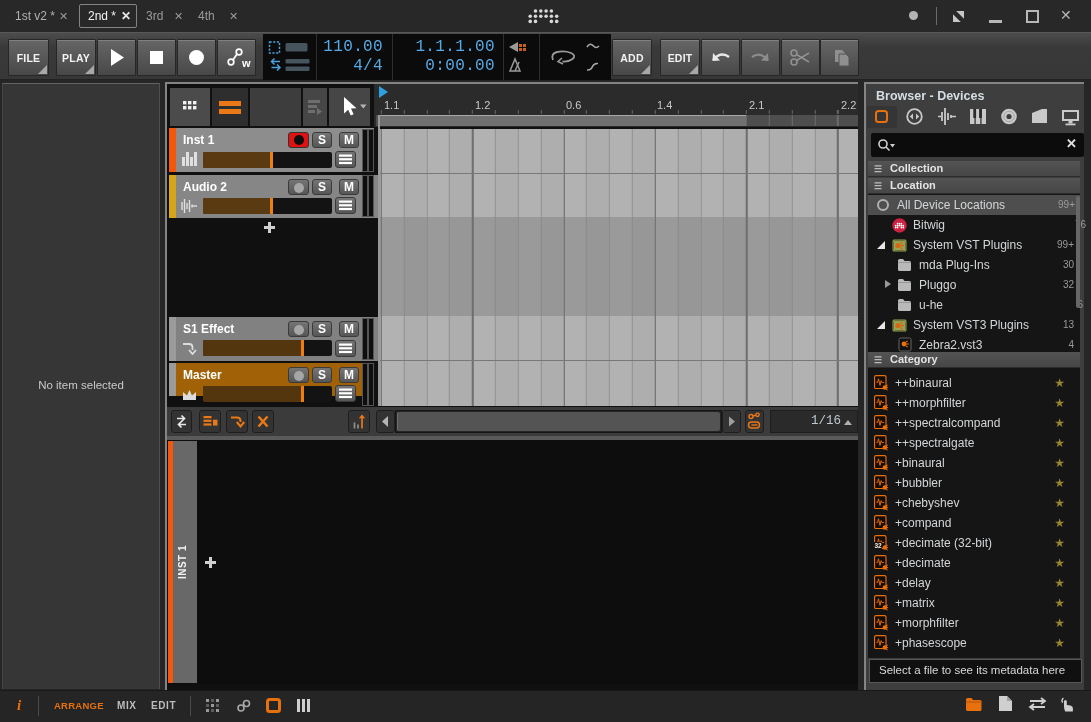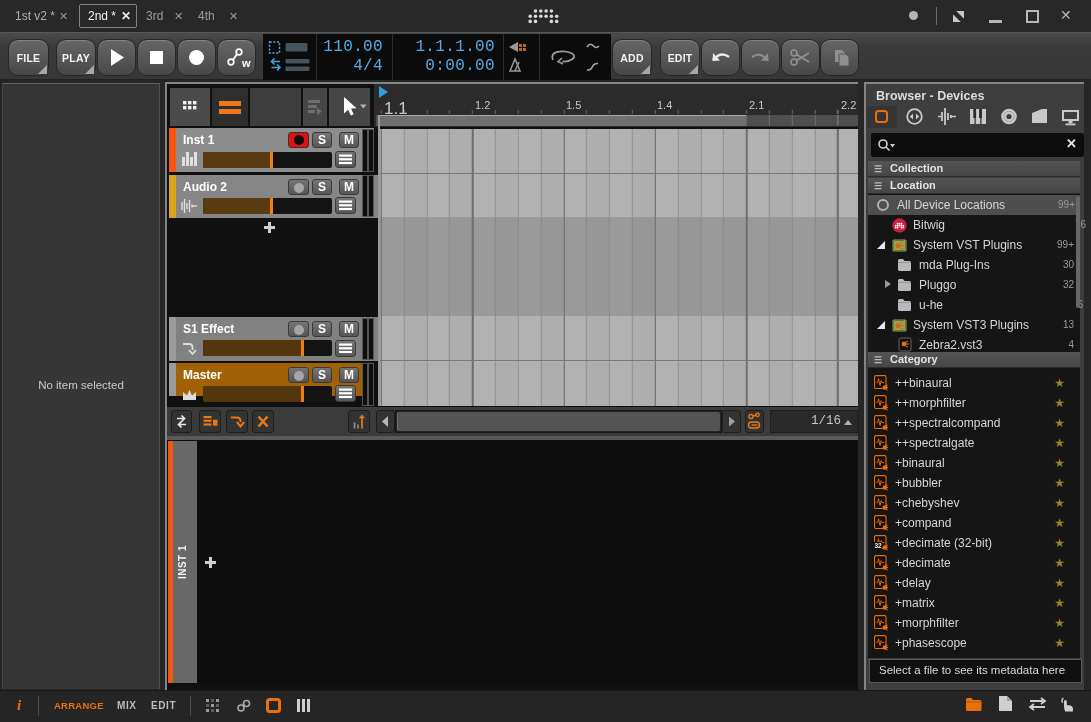--- a/index.html
+++ b/index.html
@@ -1,20 +1,20 @@
 <!DOCTYPE html>
 <html><head>
 <meta charset="utf-8">
 <style>
   html,body{margin:0;padding:0;background:#2a2a2a;}
   #app{position:relative;width:1091px;height:722px;overflow:hidden;
        font-family:"Liberation Sans",sans-serif;background:#2a2a2a;}
   .abs{position:absolute;}
   .btn{position:absolute;background:linear-gradient(#666666,#484848);
-       border:1px solid #262626;border-radius:10px;box-sizing:border-box;
+       border:1px solid #262626;border-radius:1px;box-sizing:border-box;
        box-shadow:inset 0 1px 0 rgba(255,255,255,0.18);}
   .btn .lbl{position:absolute;width:100%;text-align:center;color:#f2f2f2;
        font-weight:bold;font-size:10.5px;letter-spacing:0.2px;}
   .fold{position:absolute;right:1px;bottom:1px;width:0;height:0;
        border-left:9px solid transparent;border-bottom:9px solid #a8a8a8;}
   .sbtn{position:absolute;background:linear-gradient(#757575,#565656);
         border:1px solid #3a3a3a;border-radius:3px;box-sizing:border-box;
         color:#fff;font-weight:bold;font-size:12px;text-align:center;line-height:14px;}
   .hdr{position:absolute;left:868px;width:212px;height:15px;
        background:linear-gradient(#545454,#464646);border-bottom:1px solid #2c2c2c;
@@ -353,23 +353,23 @@
         <div class="abs" style="left:1.5px;top:1px;width:4px;height:40.5px;background:#0e0e0e;"></div>
         <div class="abs" style="left:7px;top:1px;width:4px;height:40.5px;background:#0e0e0e;"></div>
       </div>
     </div>
 
     <svg class="abs" style="left:264px;top:142px;" width="11" height="11">
         <path d="M4 0 h3 v4 h4 v3 h-4 v4 h-3 v-4 h-4 v-3 h4 Z" fill="#cfcfcf"></path>
       </svg>
 
     <div class="abs" style="left:374px;top:4px;width:484px;height:43px;background:#2b2b2b;"></div>
-    <div class="abs" style="left:384px;top:19px;font-size:17px;color:#c8c8c8;">1.1</div>
+    <div class="abs" style="left:384px;top:19px;font-size:11px;color:#c8c8c8;">1.1</div>
     <div class="abs" style="left:475px;top:19px;font-size:11px;color:#c8c8c8;">1.2</div>
-    <div class="abs" style="left:566px;top:19px;font-size:11px;color:#c8c8c8;">1.5</div>
+    <div class="abs" style="left:566px;top:19px;font-size:11px;color:#c8c8c8;">0.6</div>
     <div class="abs" style="left:657px;top:19px;font-size:11px;color:#c8c8c8;">1.4</div>
     <div class="abs" style="left:749px;top:19px;font-size:11px;color:#c8c8c8;">2.1</div>
     <div class="abs" style="left:841px;top:19px;font-size:11px;color:#c8c8c8;">2.2</div>
     <div class="abs" style="left:380px;top:30px;width:478px;height:4px;background:repeating-linear-gradient(90deg,rgba(150,150,150,0.55) 0 1px,transparent 1px 22.825px);background-position:0.8px 0;"></div>
     <svg class="abs" style="left:379px;top:6px;" width="10" height="13">
         <path d="M0 0 L9 6 L0 12 Z" fill="#2e9fe0"></path>
       </svg>
 
     <div class="abs" style="left:376px;top:35px;width:482px;height:11px;background:repeating-linear-gradient(90deg,#6c6c6c 0 1px,transparent 1px 22.825px) #4e4e4e;background-position:4.8px 0;"></div>
     <div class="abs" style="left:380px;top:35px;width:366px;height:11px;background:#707070;border-top:1px solid #a8a8a8;box-sizing:border-box;"></div>

